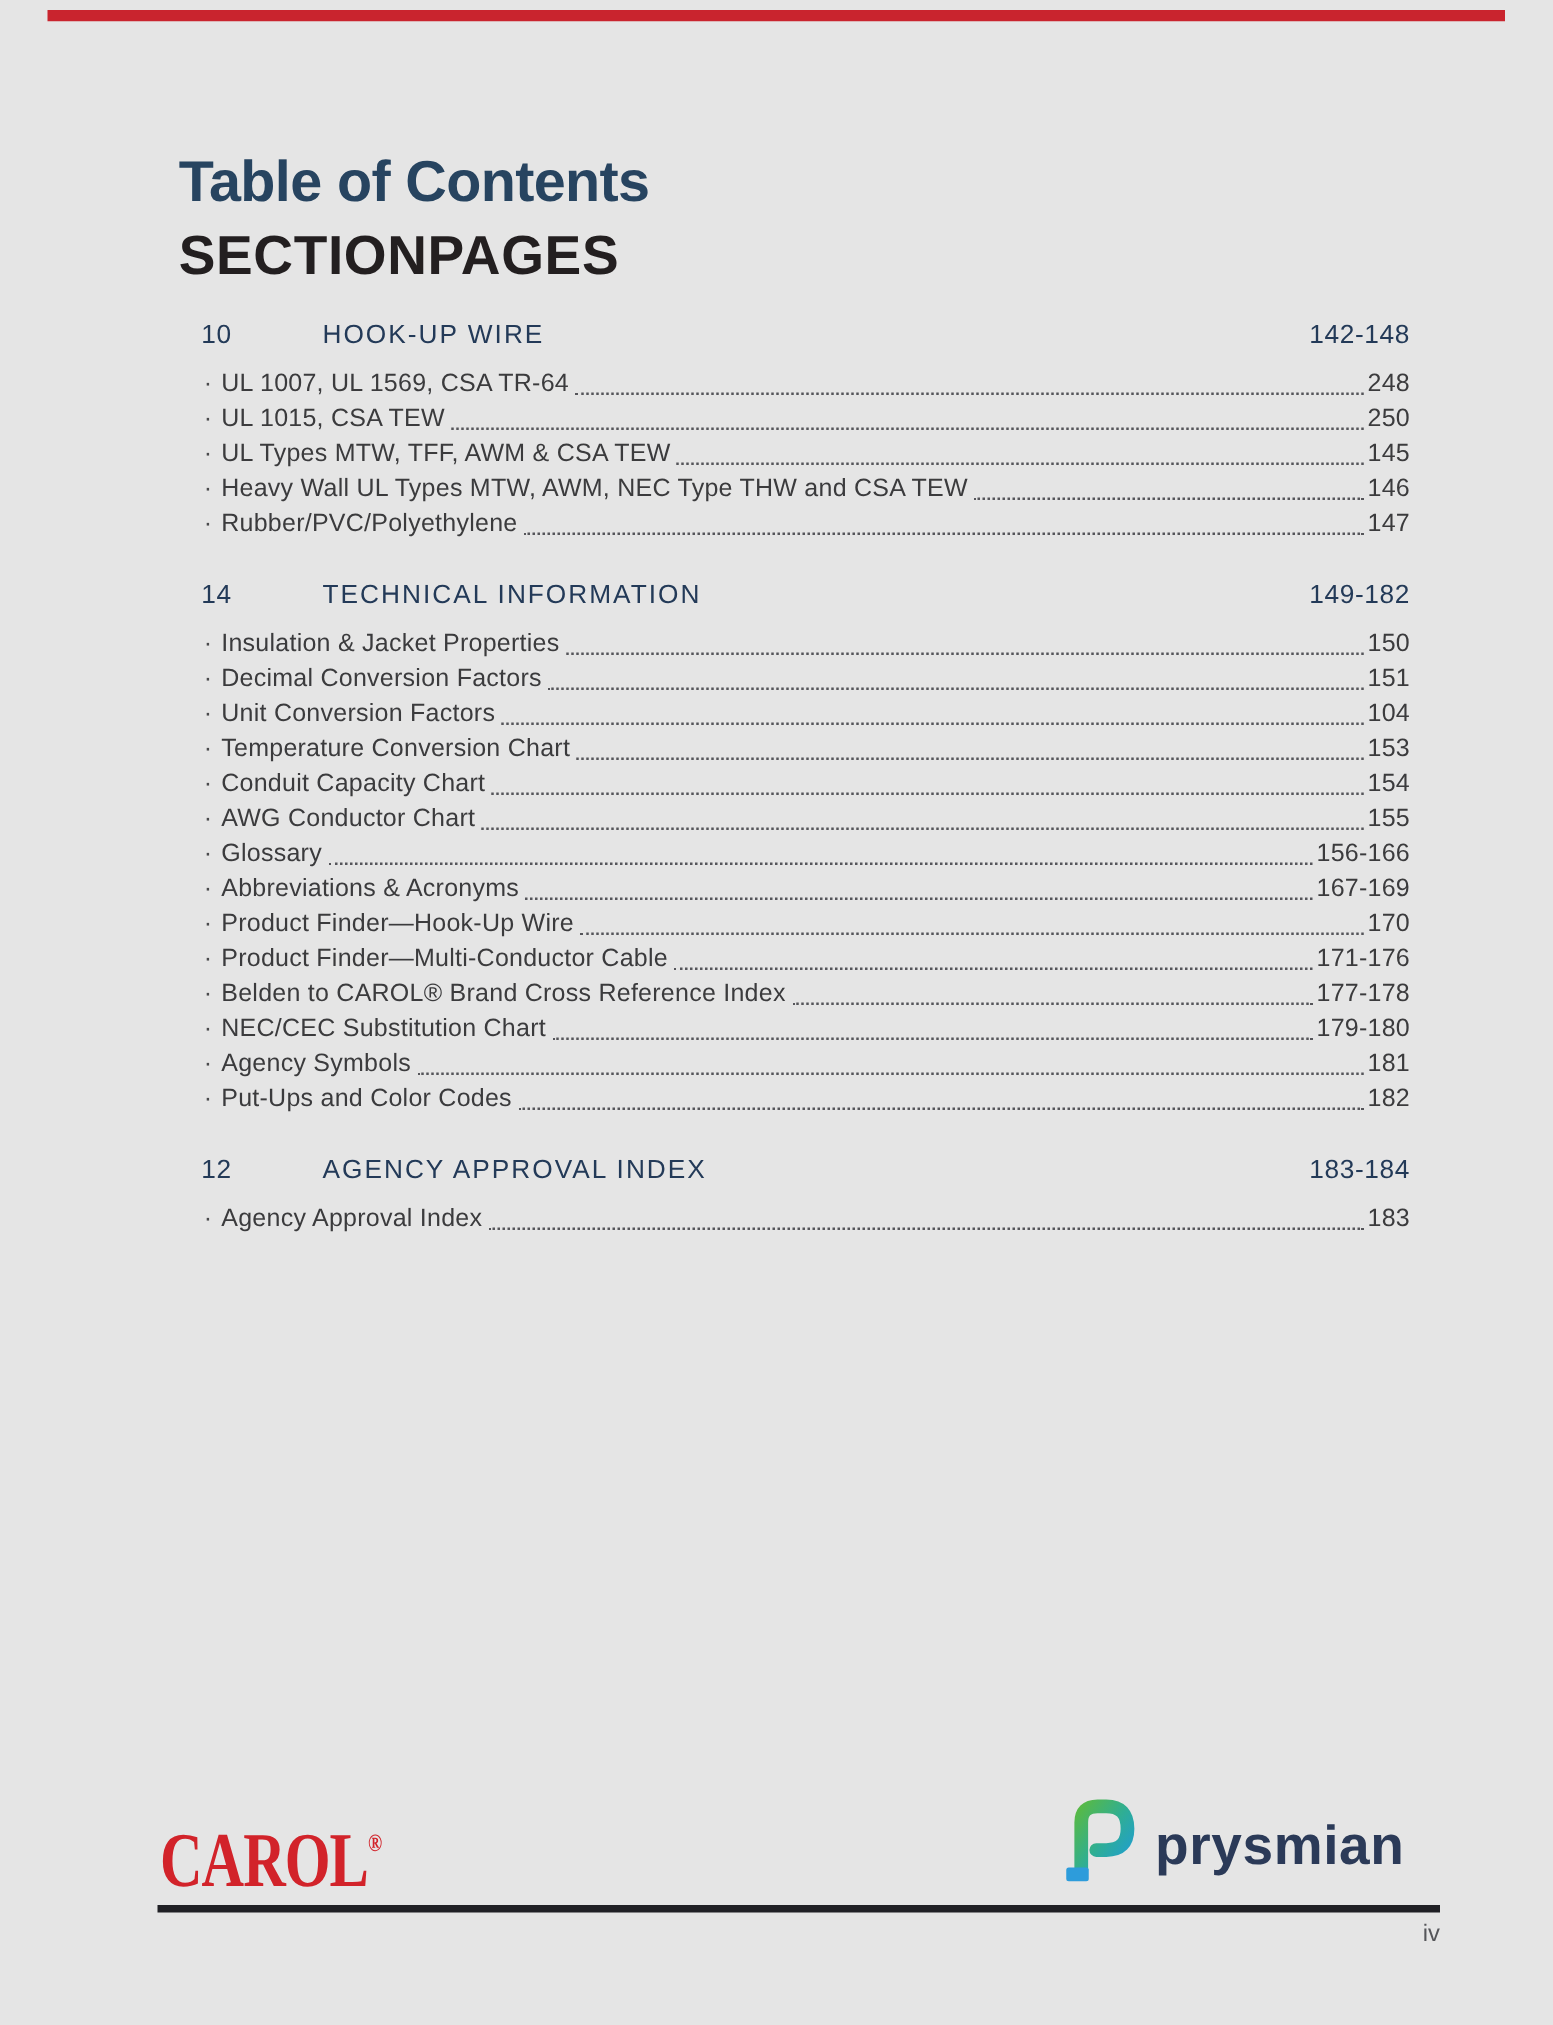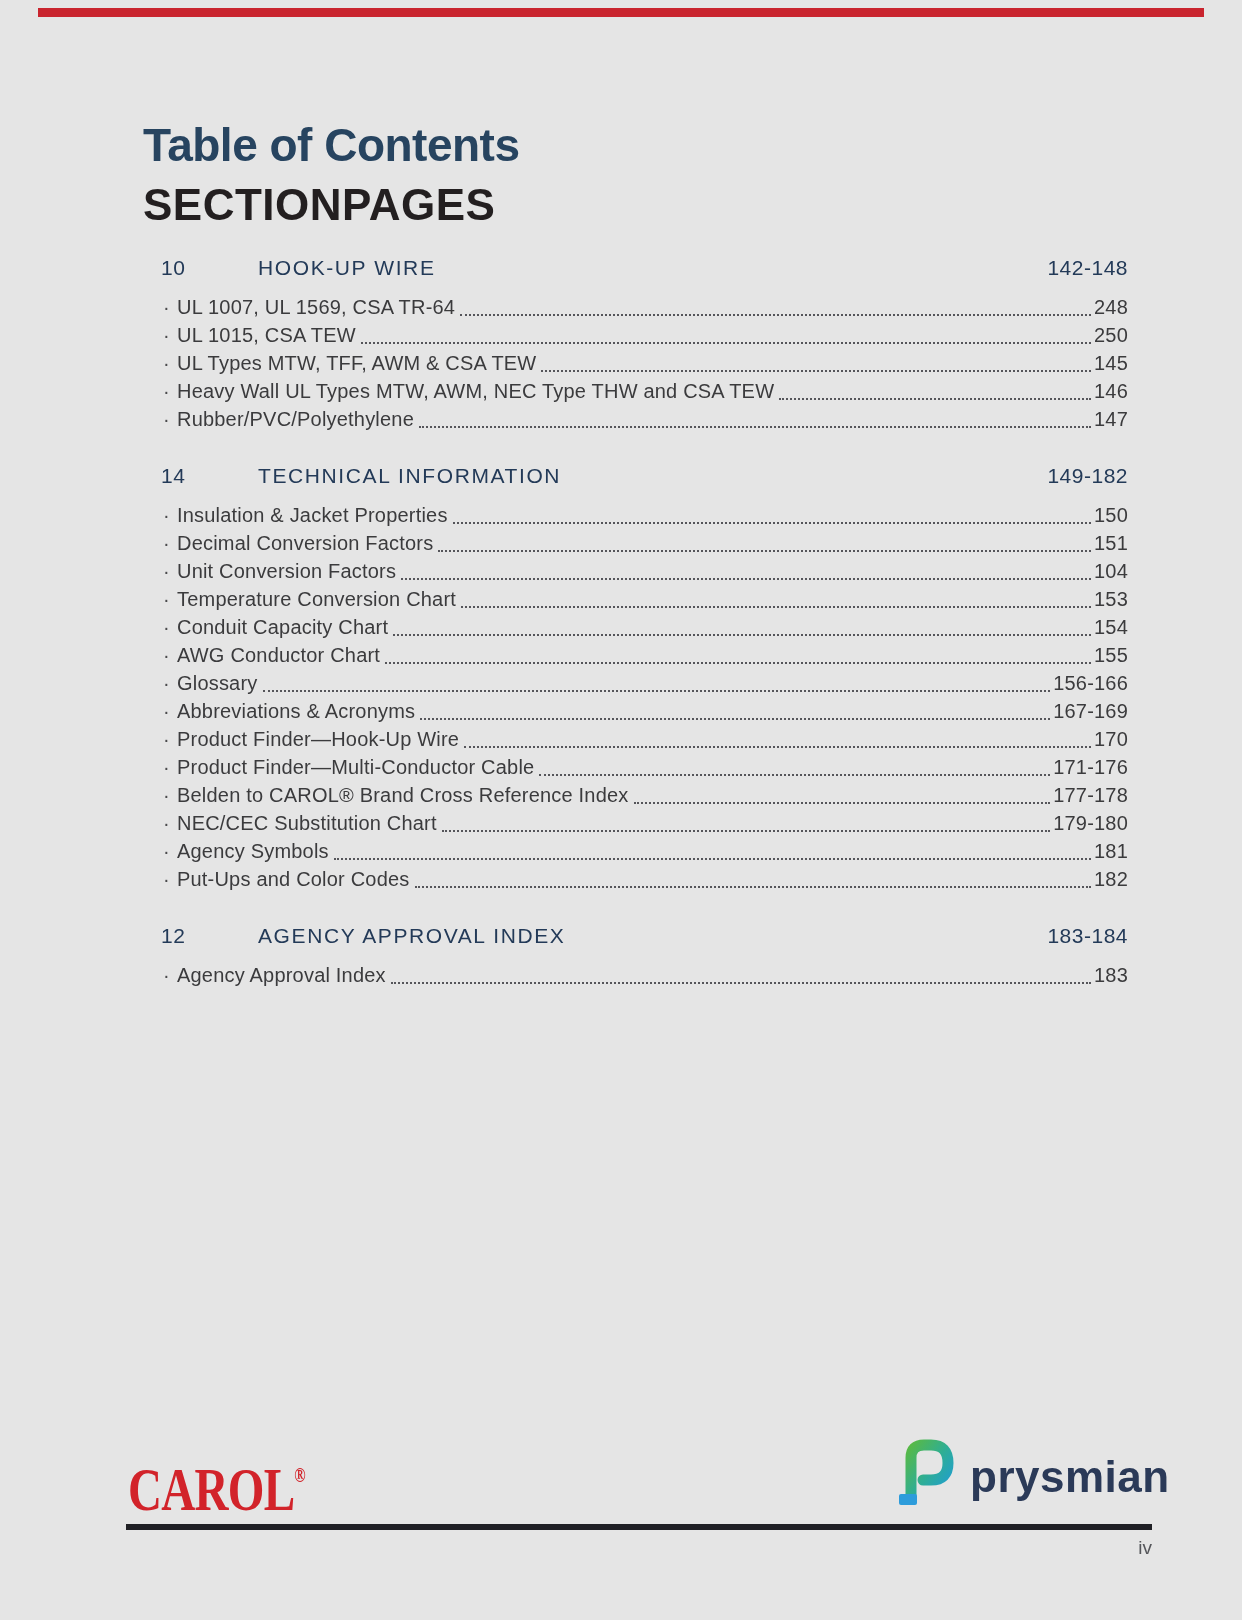--- a/index.html
+++ b/index.html
@@ -45,21 +45,21 @@
   .entry-page { white-space:nowrap; }
   
   .carol-logo {
     position:absolute; left:128px; top:1458px; margin:0;
     font-family:"Liberation Serif","DejaVu Serif",serif; font-weight:bold;
     font-size:62px; line-height:1; color:#d2232a; letter-spacing:-1px;
     transform:scaleX(0.76); transform-origin:left top; white-space:nowrap;
   }
   .carol-reg { font-size:20px; vertical-align:28px; letter-spacing:0; }
   .prysmian-logo {
-    position:absolute; left:898px; top:1436px; display:flex;
+    position:absolute; left:852px; top:1436px; display:flex;
     align-items:flex-end;
   }
   .prysmian-icon { display:block; }
   .prysmian-text {
     margin:0 0 0 14px; font-size:44px; line-height:62px; font-weight:bold;
     color:#2b3a58; letter-spacing:0.5px;
   }
   .footer-rule {
     position:absolute; left:126px; top:1524px; width:1026px; height:6px;
     background:#202025;

